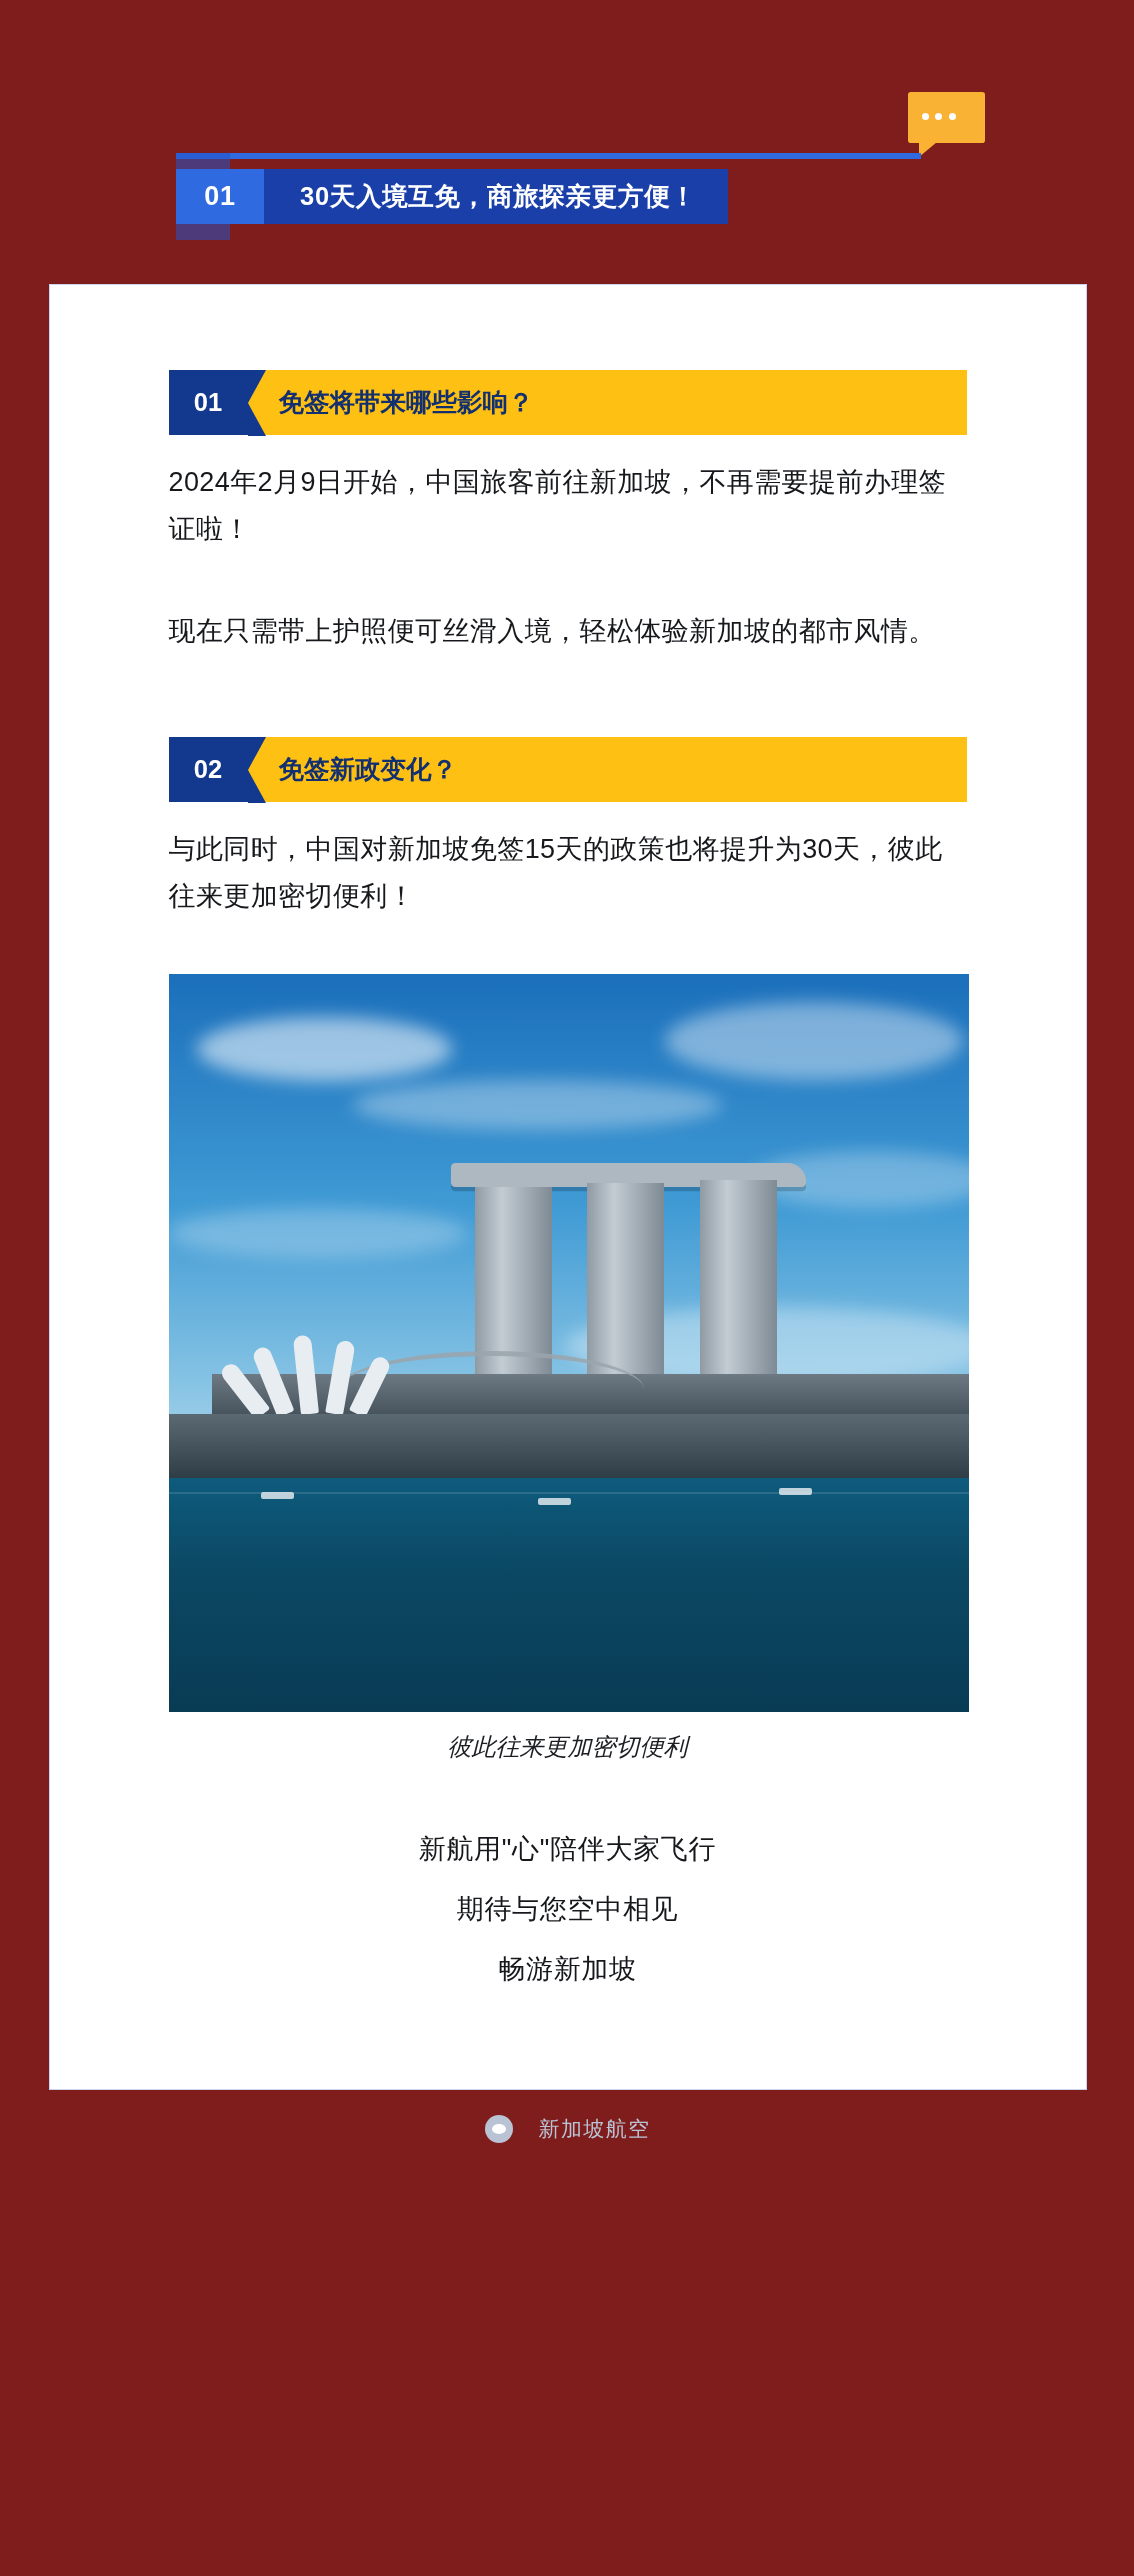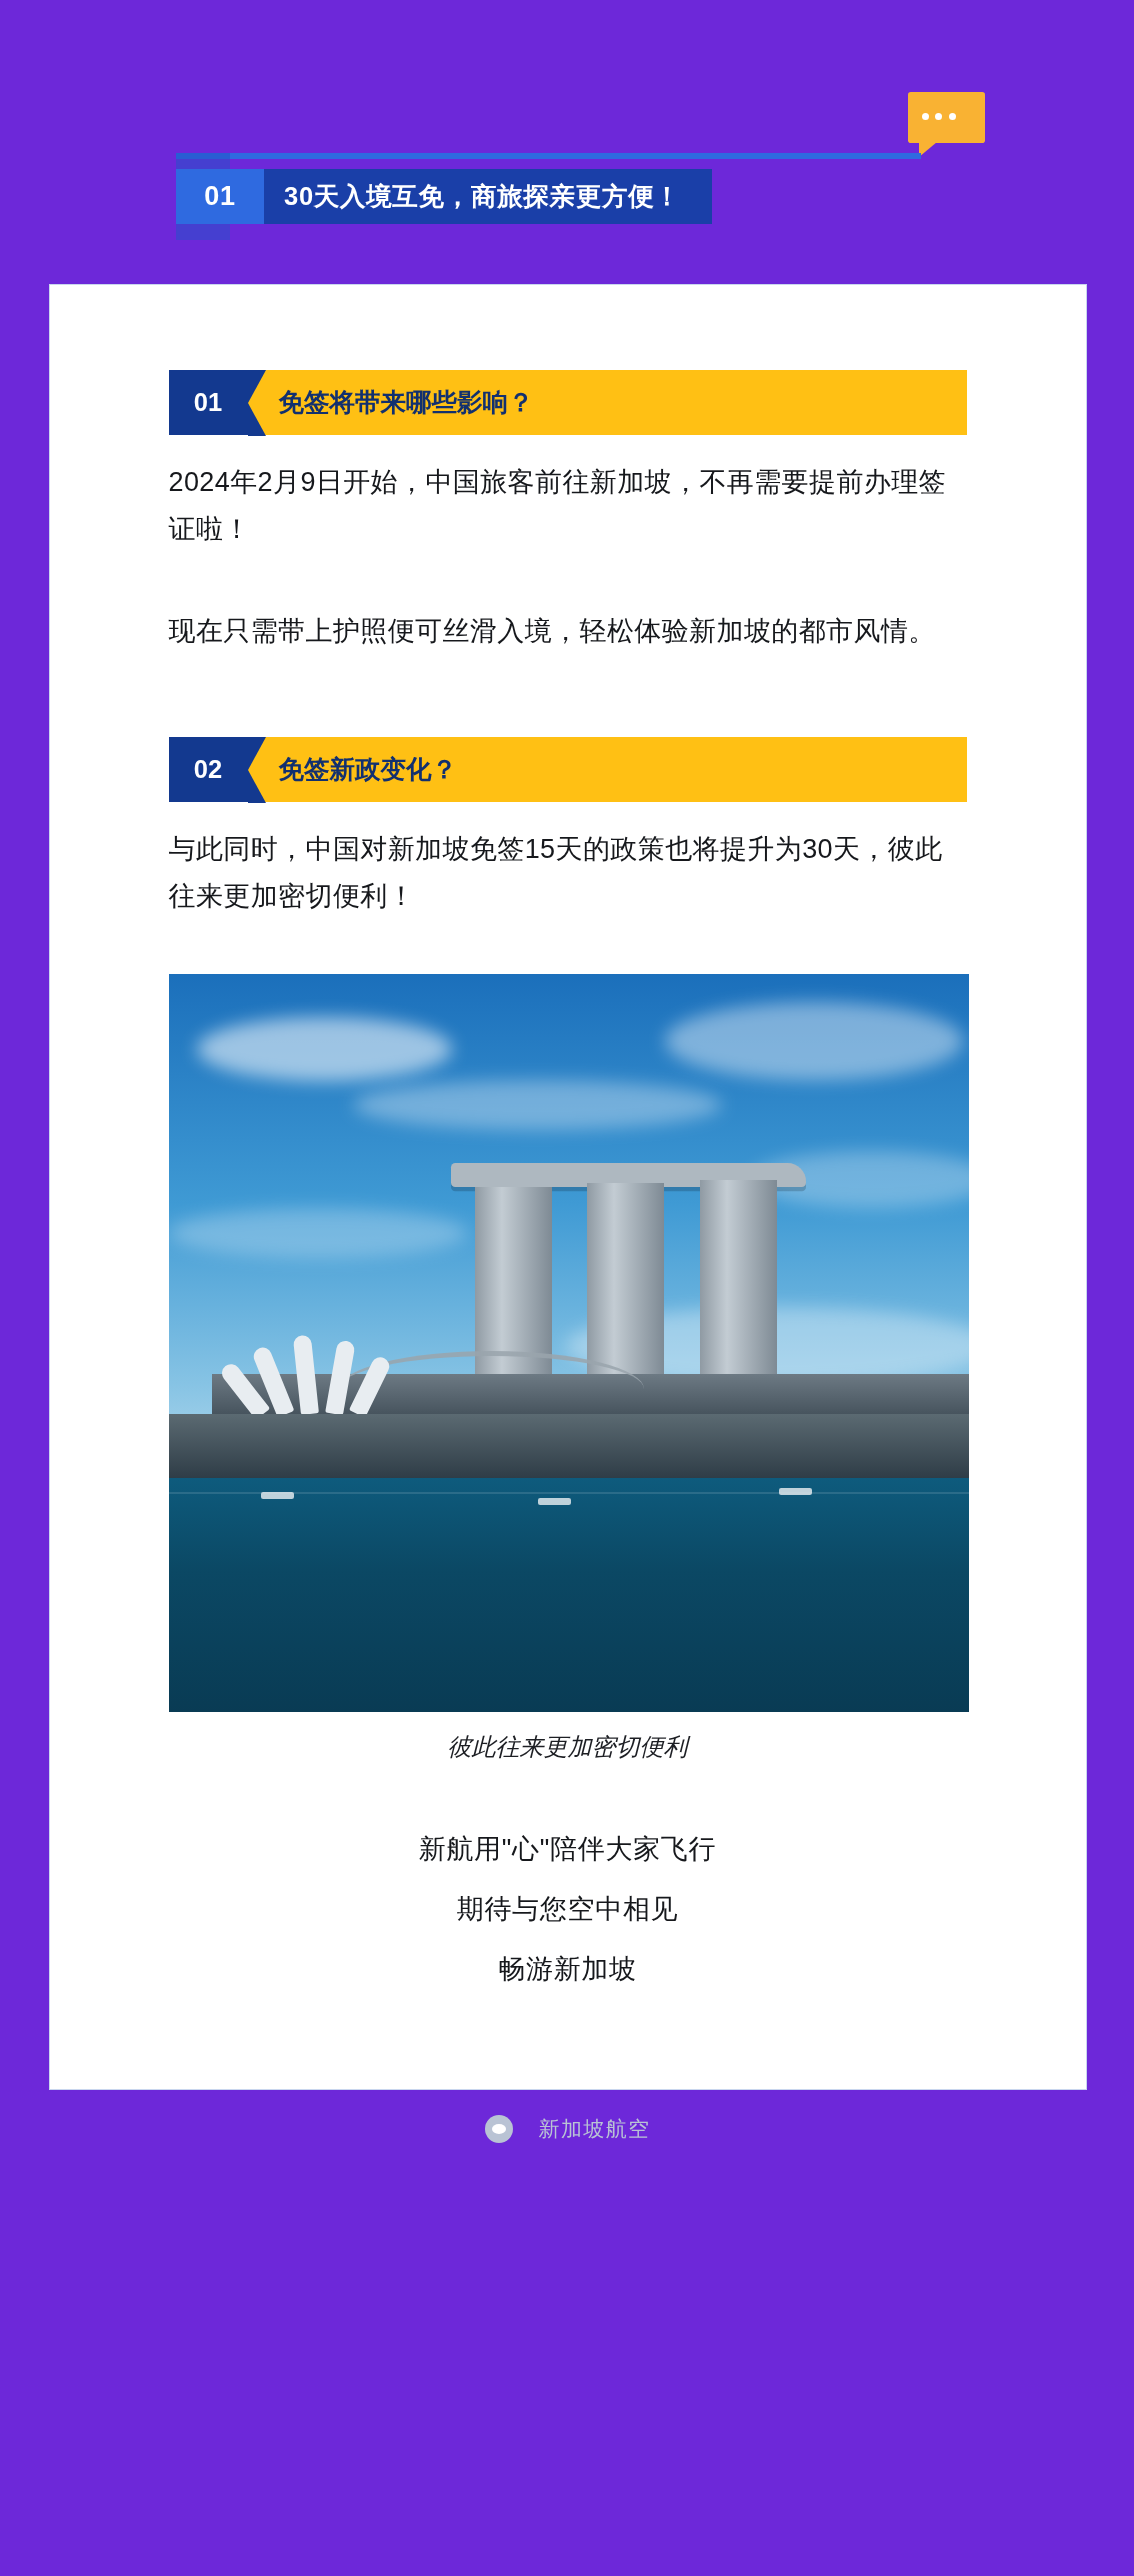--- a/index.html
+++ b/index.html
@@ -10,21 +10,21 @@
     width: 1135px;
     min-height: 2576px;
     background: #eef2f8;
     font-family: "Liberation Sans", sans-serif;
     -webkit-font-smoothing: antialiased;
   }
   .page {
     position: relative;
     width: 1135px;
     min-height: 2576px;
-    background: #6d28d9;
+    background: #7f1d1d;
     box-sizing: border-box;
     overflow: hidden;
   }
 
   
   .header-area {
     position: relative;
     height: 284px;
   }
   .speech-bubble {
@@ -94,21 +94,21 @@
   }
   .title-bar {
     position: relative;
     z-index: 2;
     background: #1a3fa8;
     color: #ffffff;
     font-size: 25.5px;
     font-weight: bold;
     display: flex;
     align-items: center;
-    padding: 0 31px 0 20px;
+    padding: 0 31px 0 36px;
     letter-spacing: 0.7px;
   }
   .header-topline {
     position: absolute;
     left: 176px;
     top: 153px;
     width: 745px;
     height: 5.7px;
     background: #2f6ae0;
   }

